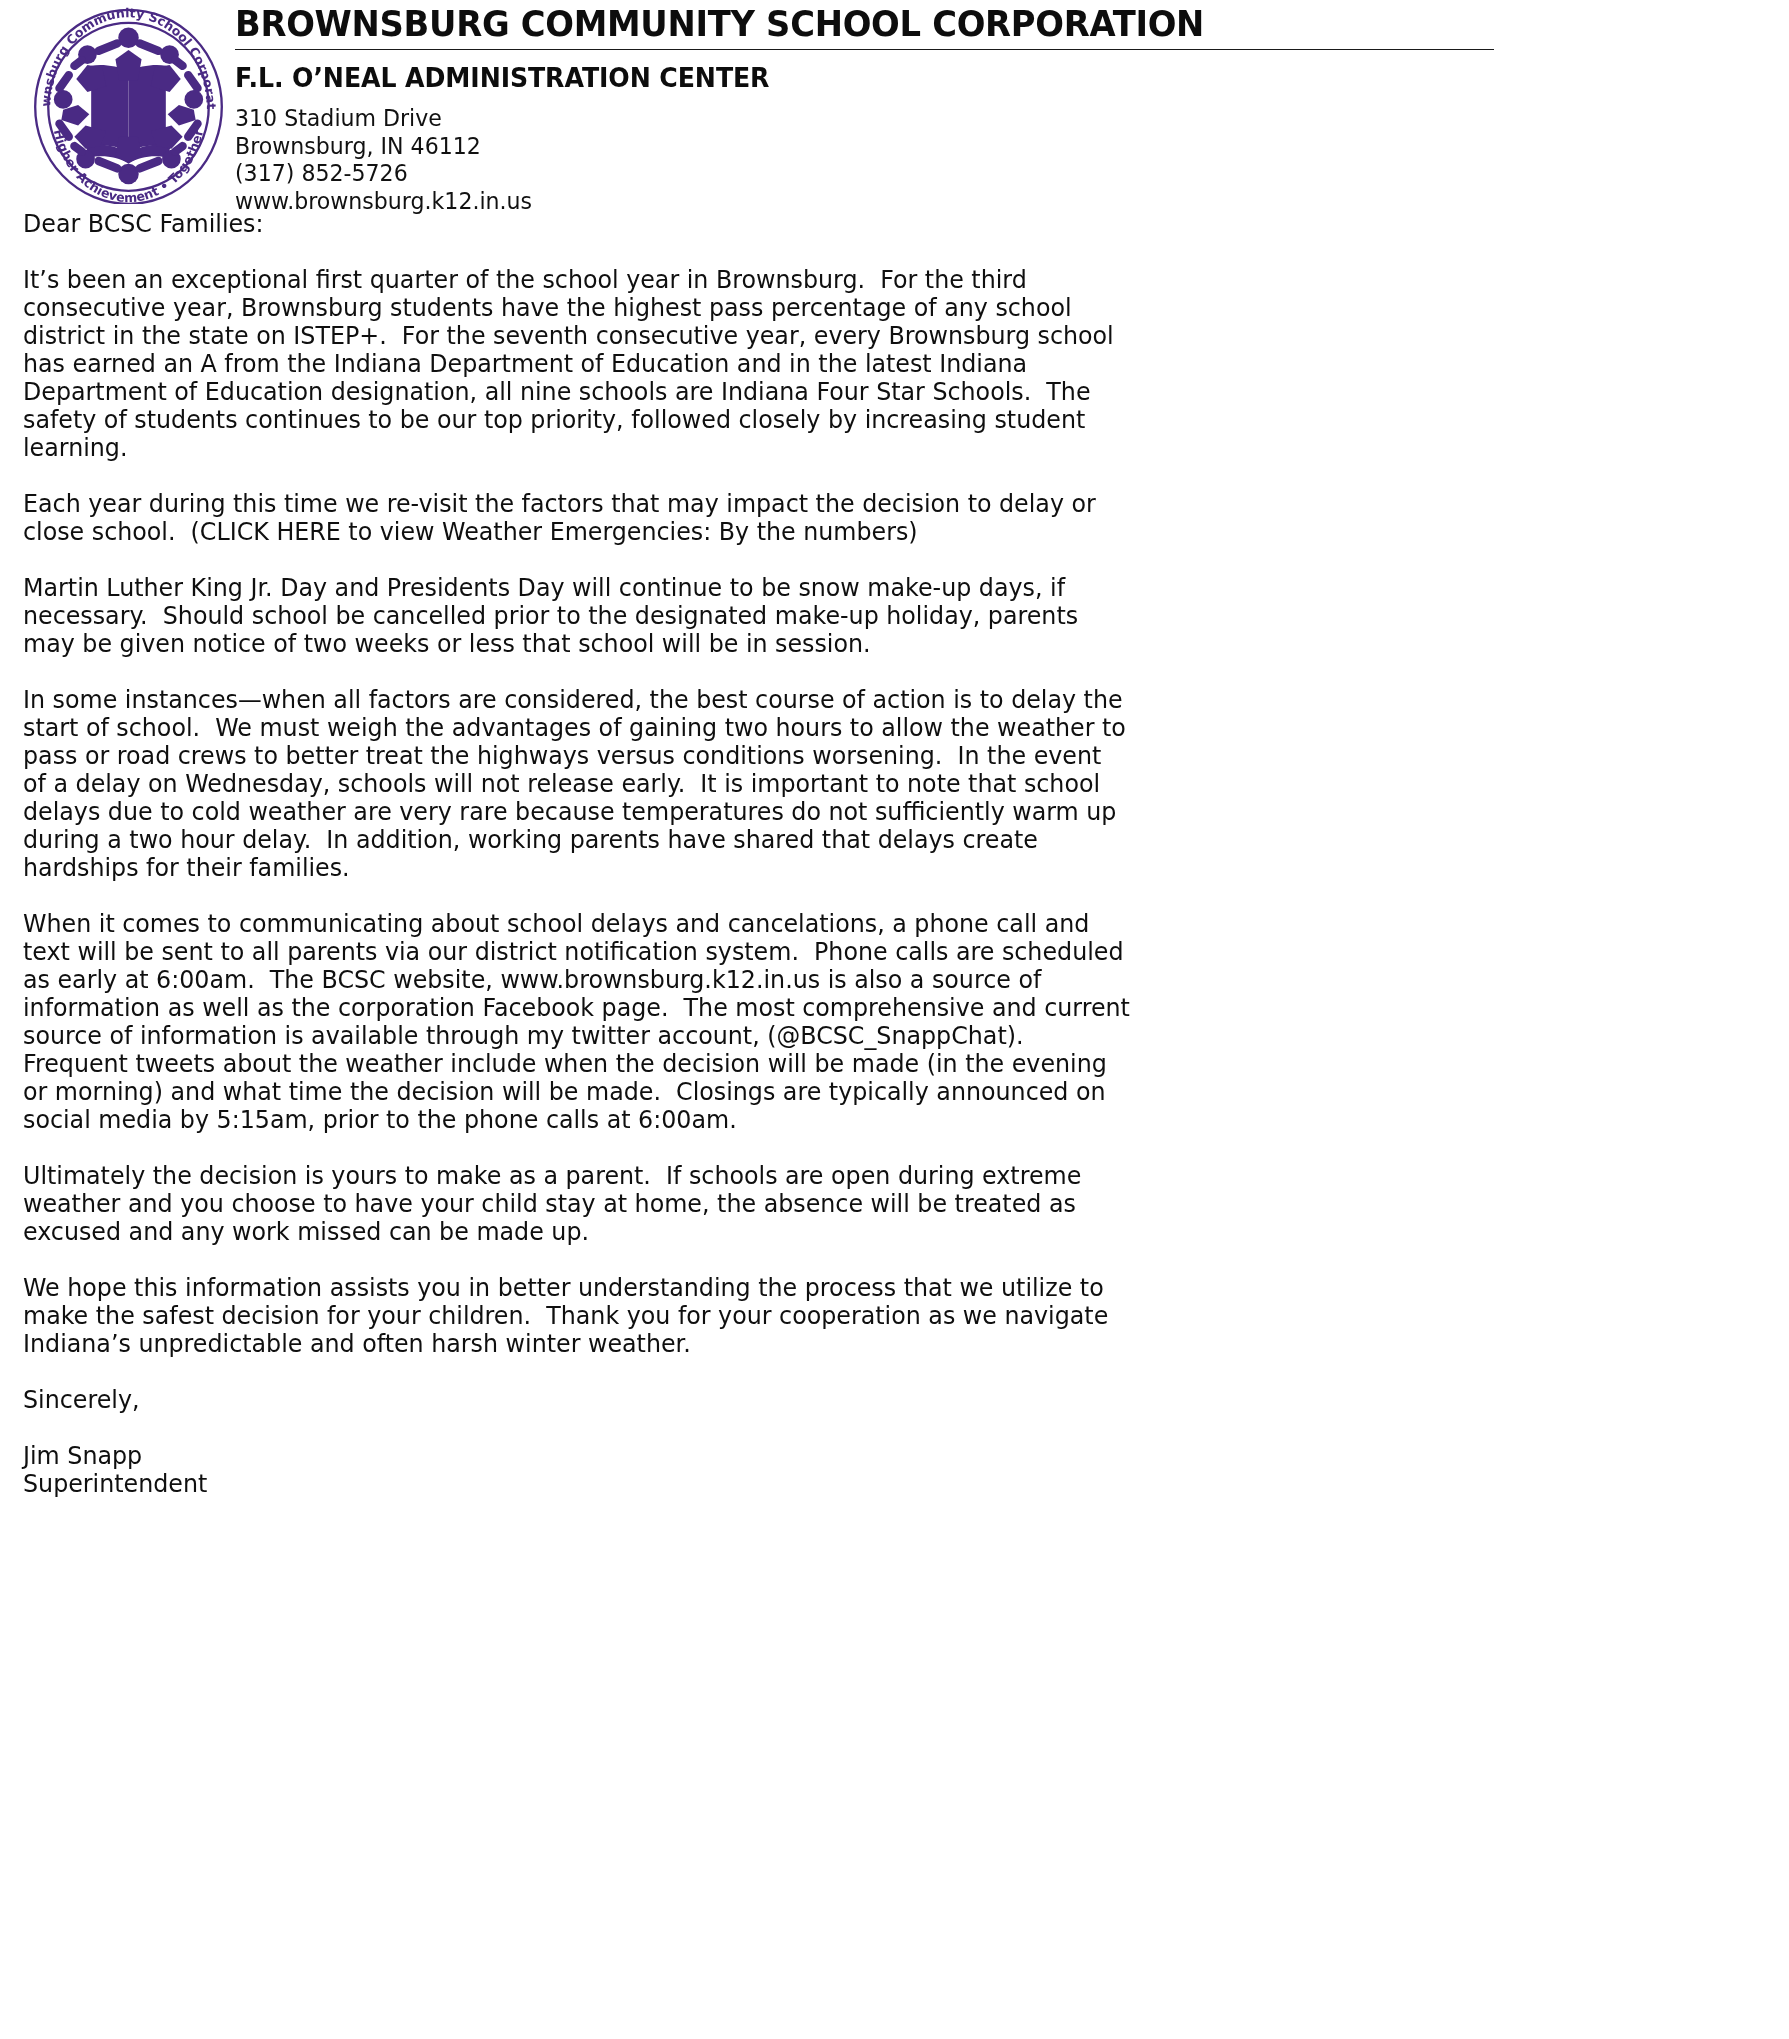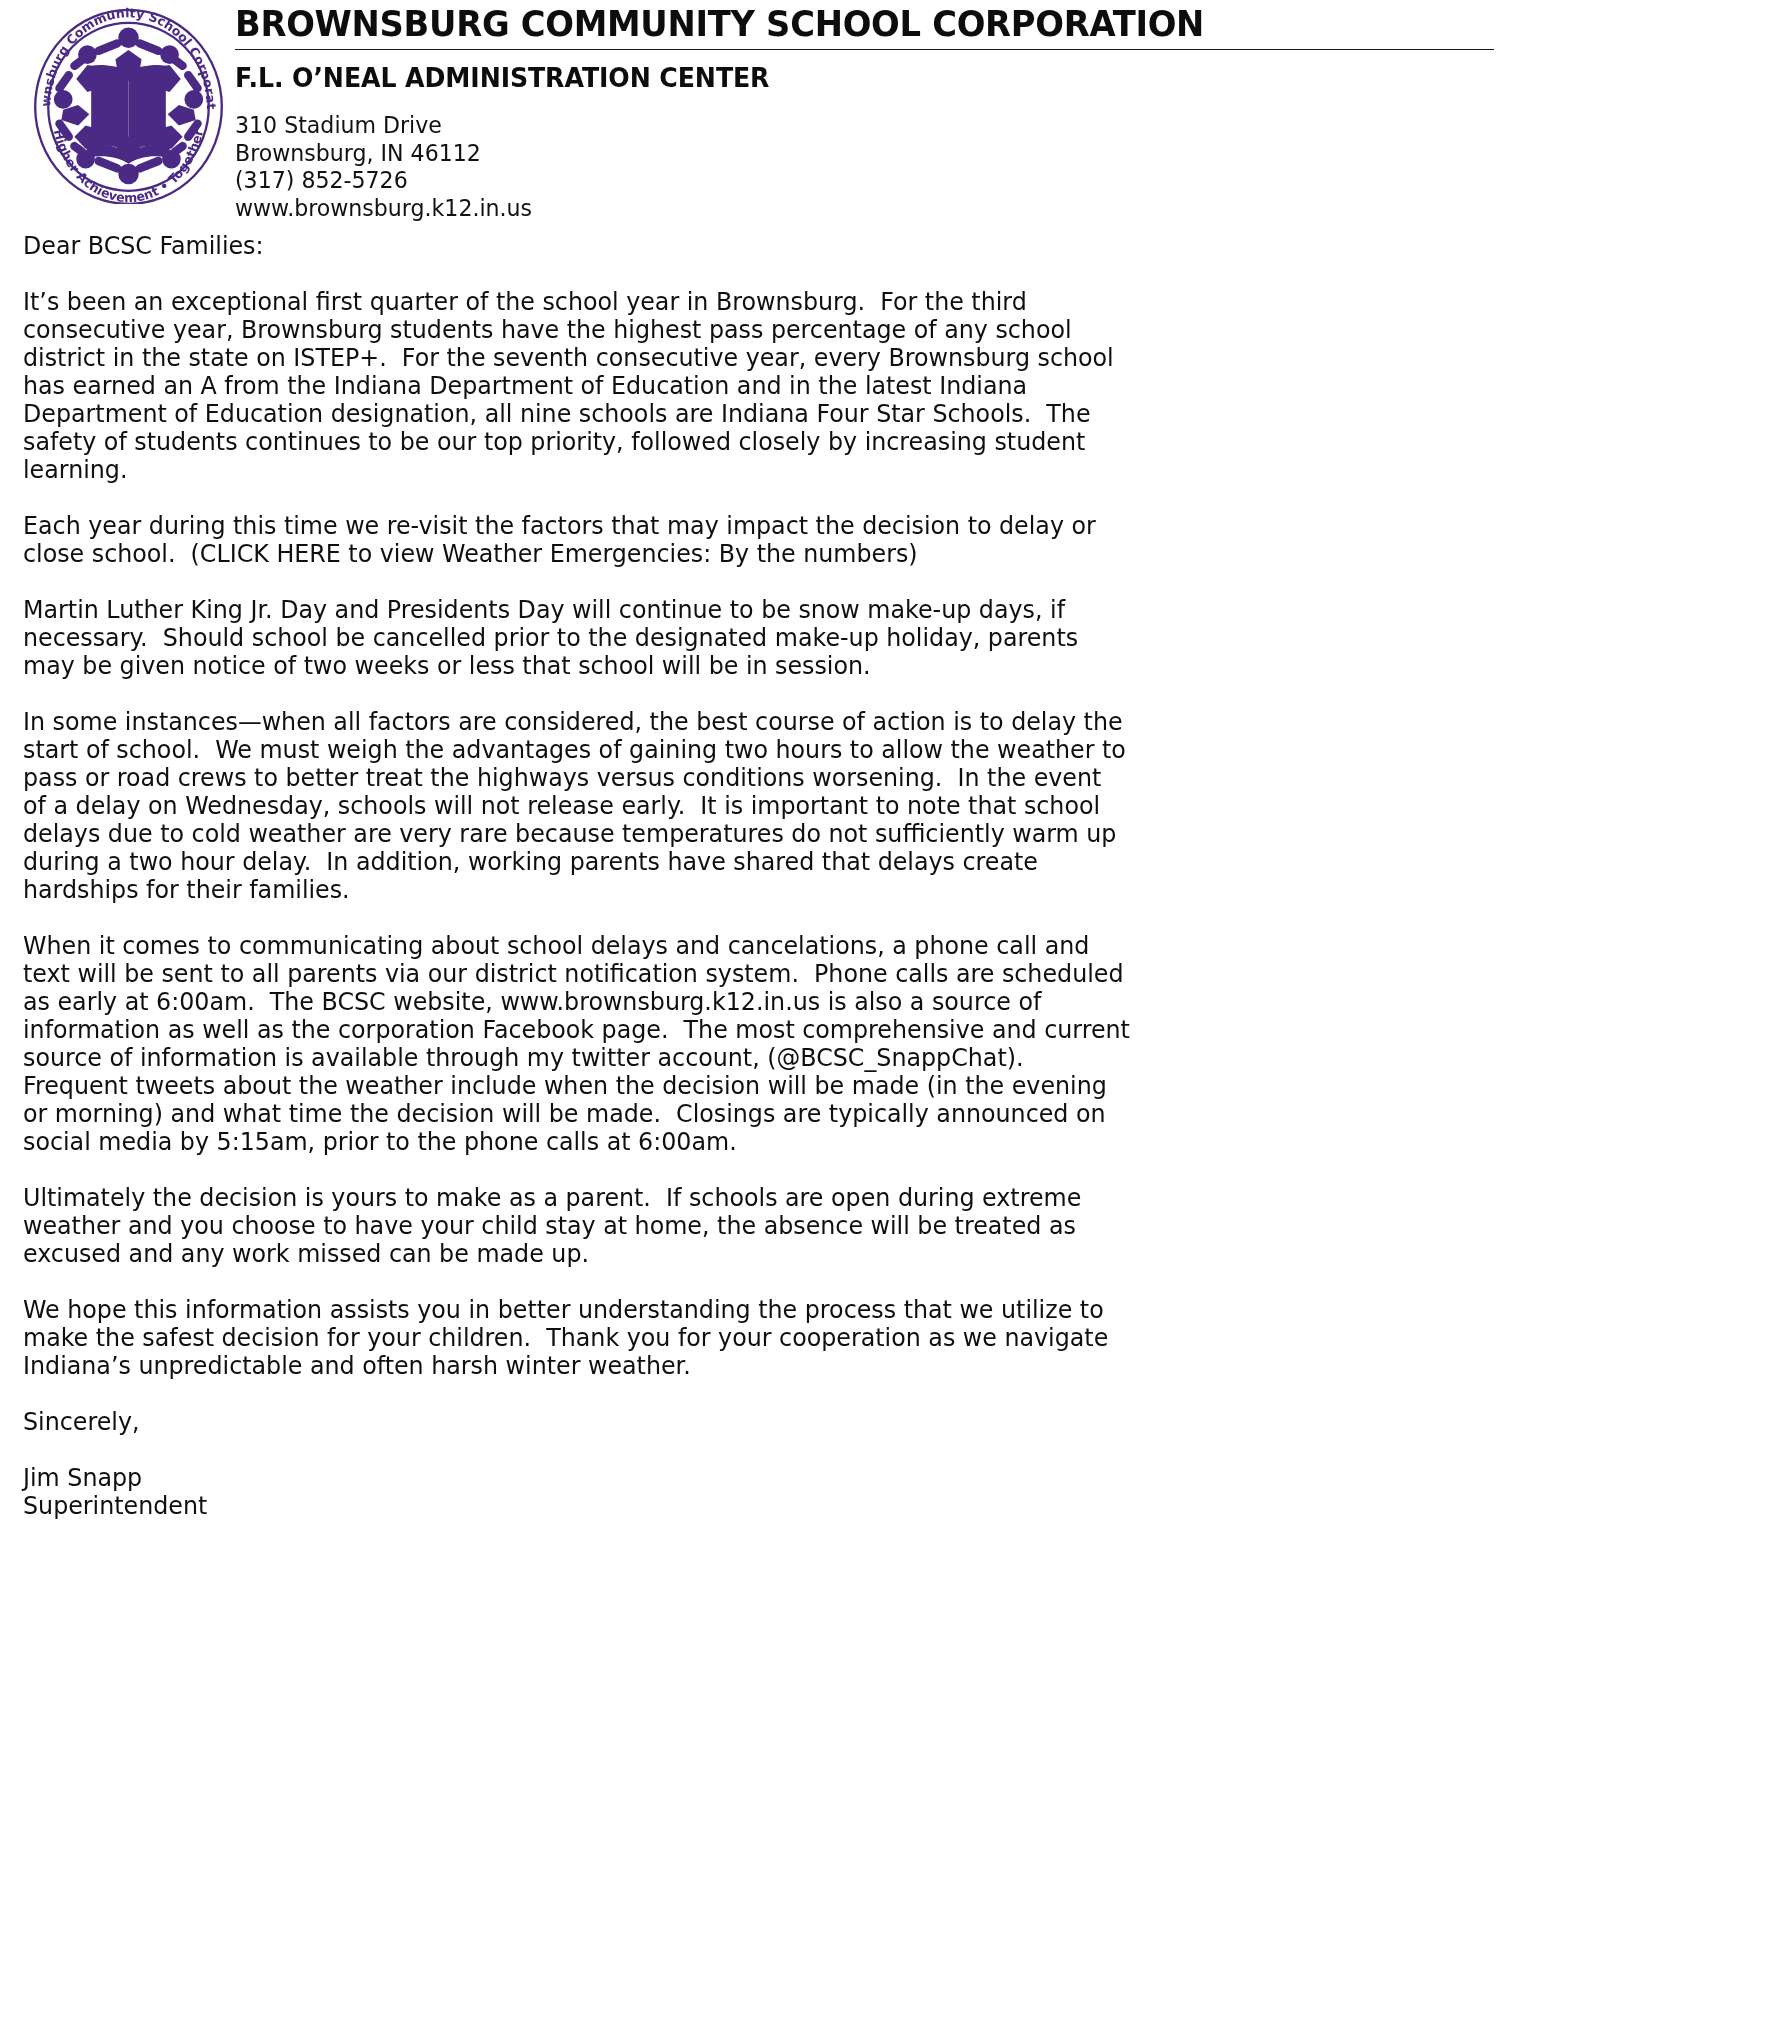--- a/index.html
+++ b/index.html
@@ -83,27 +83,27 @@
 
   .addr-line {
     font-family: "DejaVu Sans", sans-serif;
     font-size: 23px;
     line-height: 27.5px;
     color: #111111;
     white-space: nowrap;
     transform: scaleX(0.96);
     transform-origin: left center;
   }
-  .addr-block { margin-top: 18px; }
+  .addr-block { margin-top: 11px; }
 
   
   .body-area {
     position: absolute;
     left: 23px;
-    top: 232px;
+    top: 210px;
     width: 1119px;
   }
 
   .para {
     font-family: "DejaVu Sans", sans-serif;
     font-size: 24px;
     line-height: 28px;
     color: #0f0f0f;
     margin: 0 0 28px 0;
     text-align: left;

